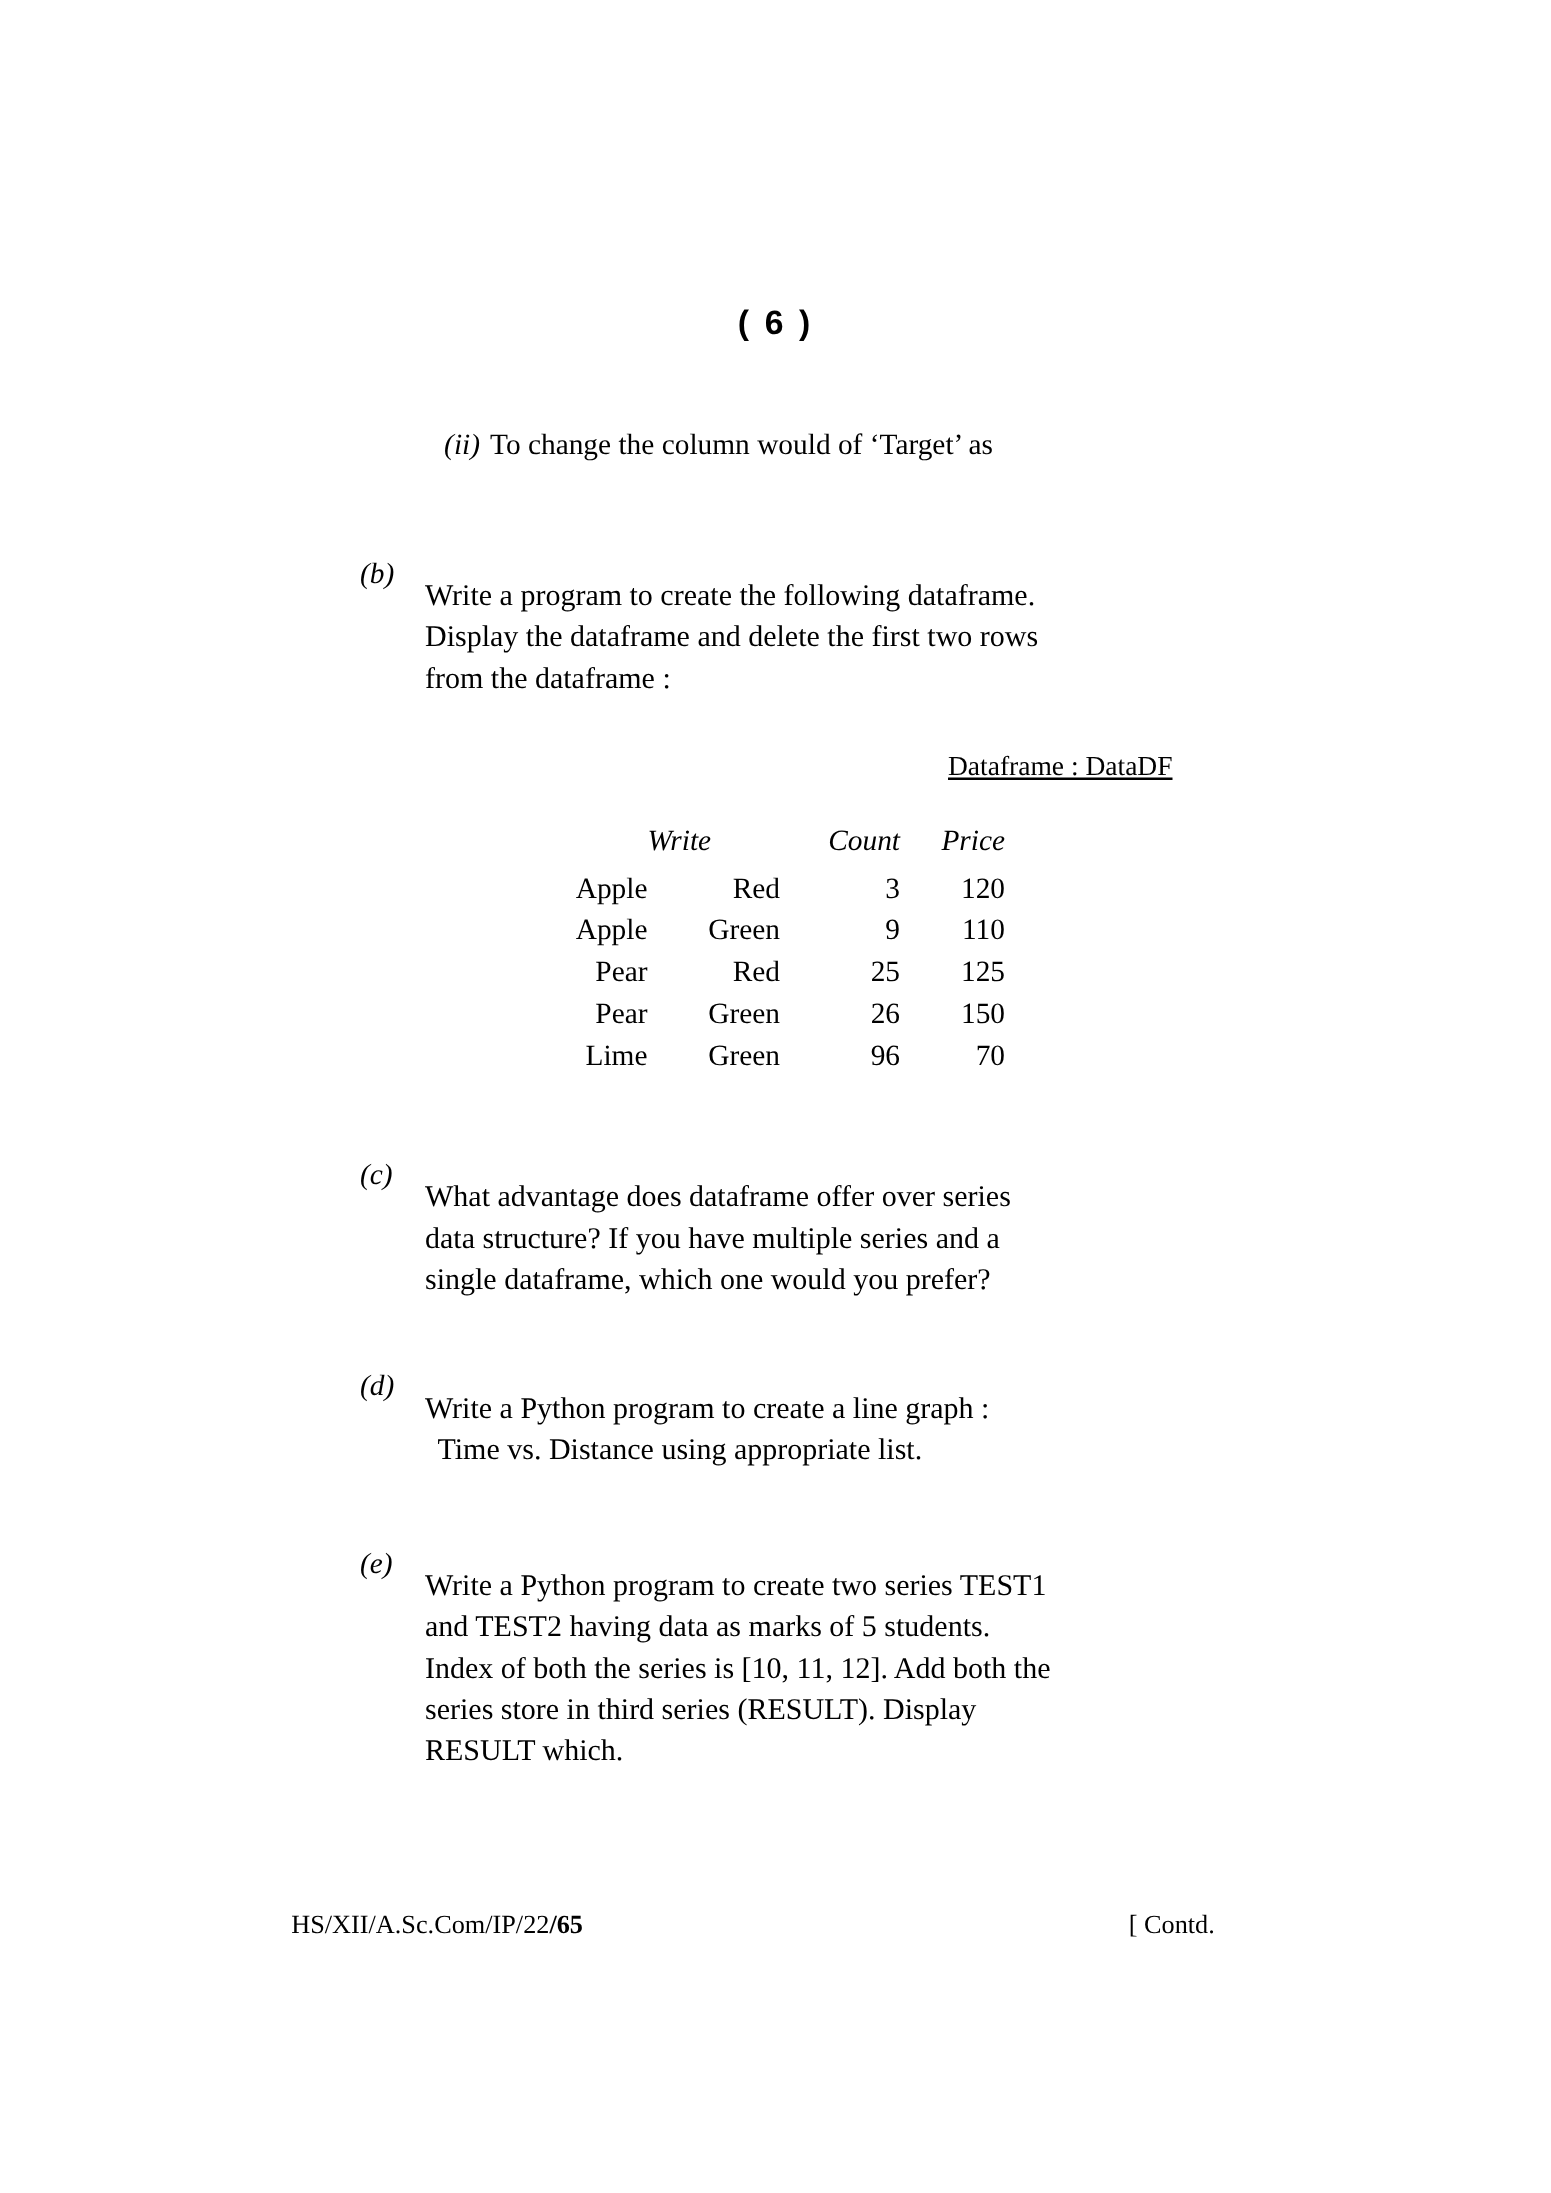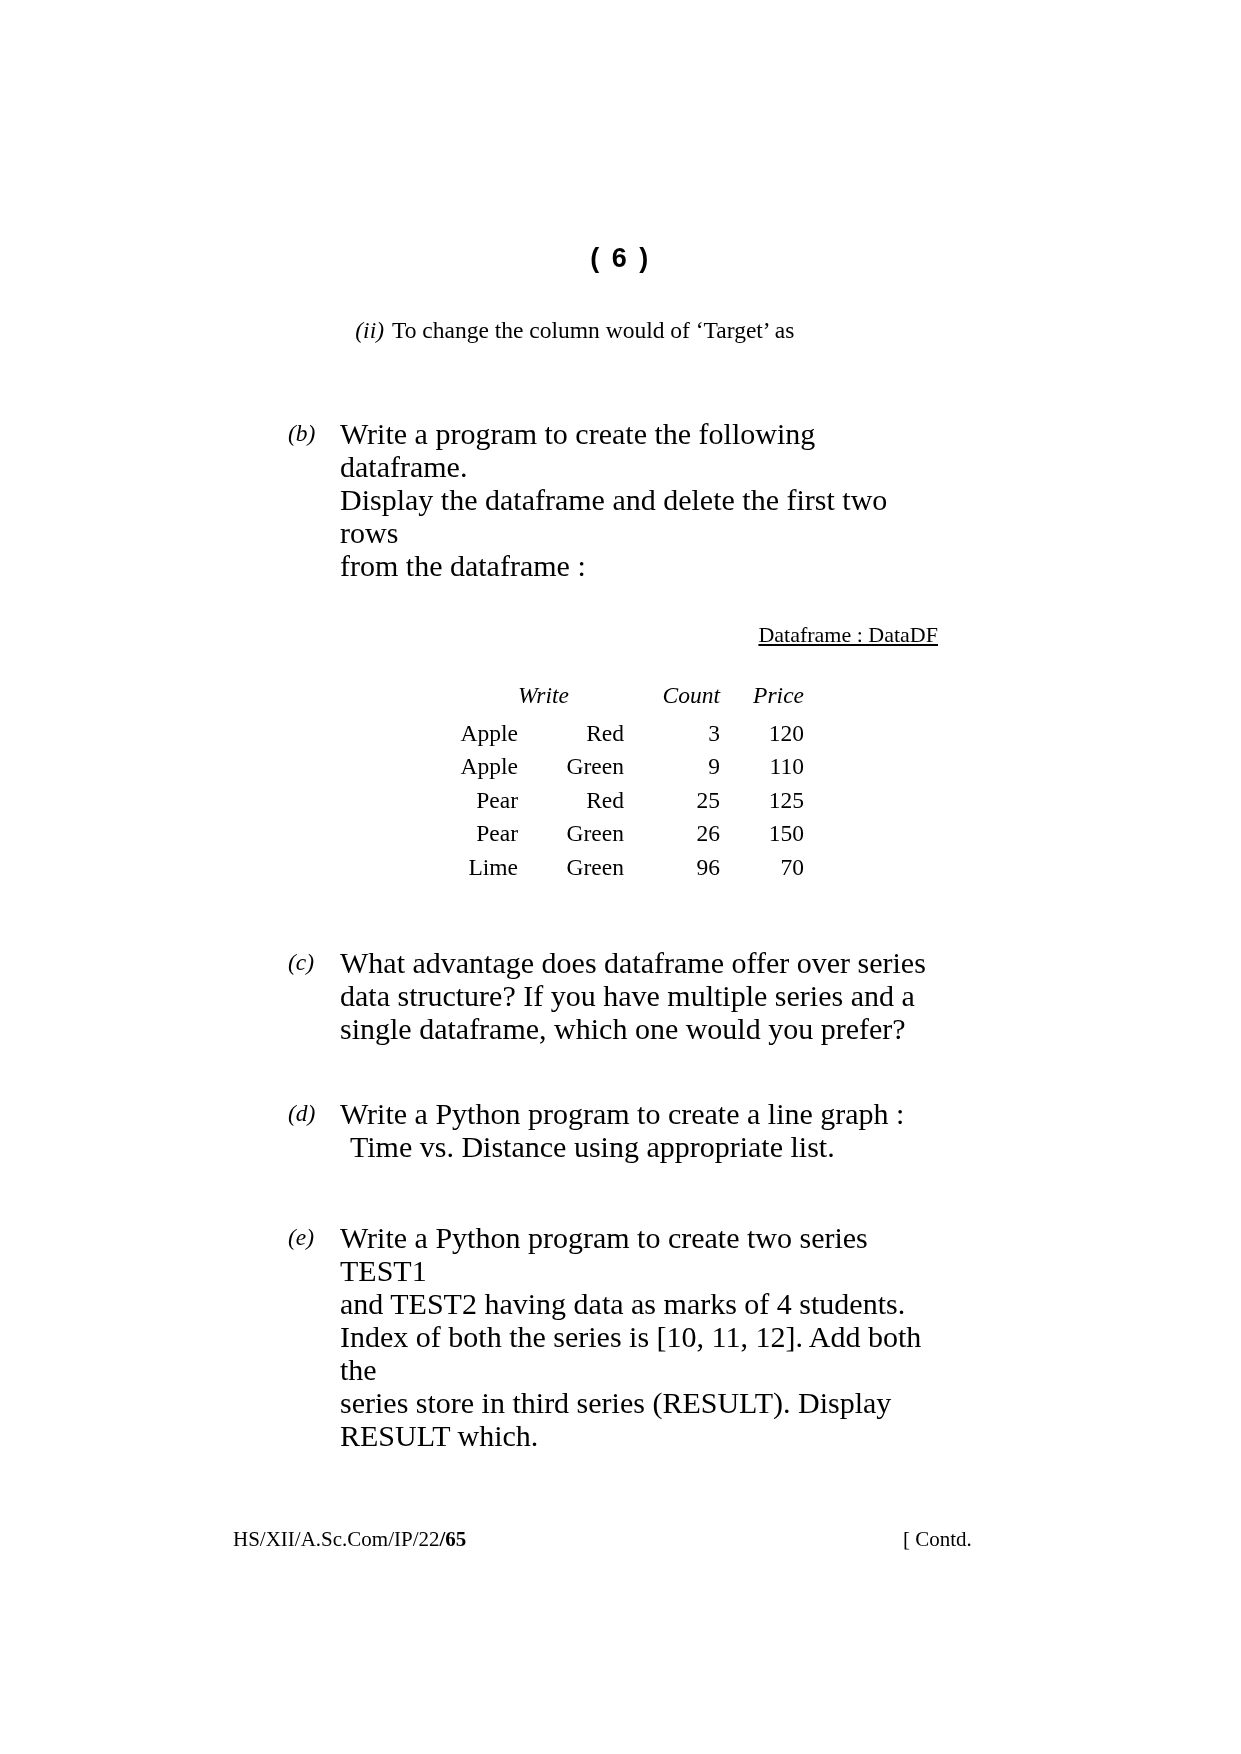--- a/index.html
+++ b/index.html
@@ -32,21 +32,21 @@
     text-align: center;
     font-family: "Liberation Sans", "DejaVu Sans", sans-serif;
     font-weight: bold;
     font-size: 27px;
     letter-spacing: 2.5px;
   }
   
   .body-col {
     position: absolute;
     left: 288px;
-    top: 314px;
+    top: 340px;
     width: 650px;
   }
   
   .roman-item {
     display: flex;
     align-items: flex-start;
     margin-bottom: 22px;
     padding-left: 54px;
   }
   .roman-label {
@@ -78,22 +78,23 @@
     flex: 0 0 auto;
     font-style: italic;
     font-size: 23.5px;
     line-height: 33px;
     width: 52px;
     text-align: left;
     white-space: nowrap;
   }
   .letter-body {
     flex: 1 1 auto;
-    font-size: 30px;
-    line-height: 33px;
+    font-size: 24px;
+    line-height: 33px;
+    margin-top: 18px;
   }
   .lineblock {
     display: block;
   }
   
   .gap-b   { height: 48px; }
   .gap-c   { height: 62px; }
   .gap-d   { height: 52px; }
   .gap-e   { height: 58px; }
   
@@ -247,21 +248,21 @@
         <span class="lineblock" style="padding-left:10px">Time vs. Distance using appropriate list.</span>
       </div>
     </div>
 
     <div class="gap-e"></div>
 
     <div class="letter-item">
       <div class="letter-label">(e)</div>
       <div class="letter-body">
         <span class="lineblock">Write a Python program to create two series TEST1</span>
-        <span class="lineblock">and TEST2 having data as marks of 4 students.</span>
+        <span class="lineblock">and TEST2 having data as marks of 5 students.</span>
         <span class="lineblock">Index of both the series is [10, 11, 12]. Add both the</span>
         <span class="lineblock">series store in third series (RESULT). Display</span>
         <span class="lineblock">RESULT which.</span>
       </div>
     </div>
 
   </div>
 
   <div class="footer">
     <div class="footer-left"><span>HS/XII/A.Sc.Com/IP/22</span><span class="code-bold">/65</span></div>

